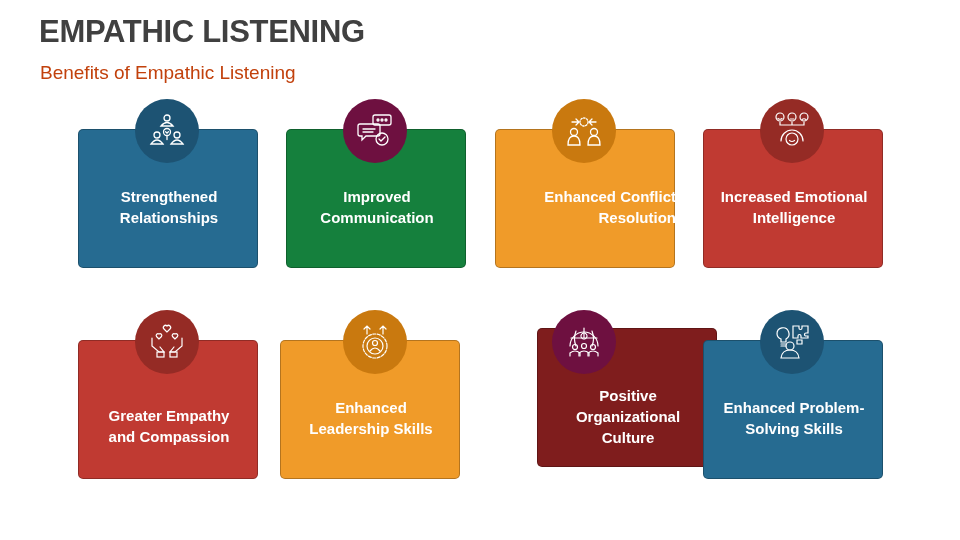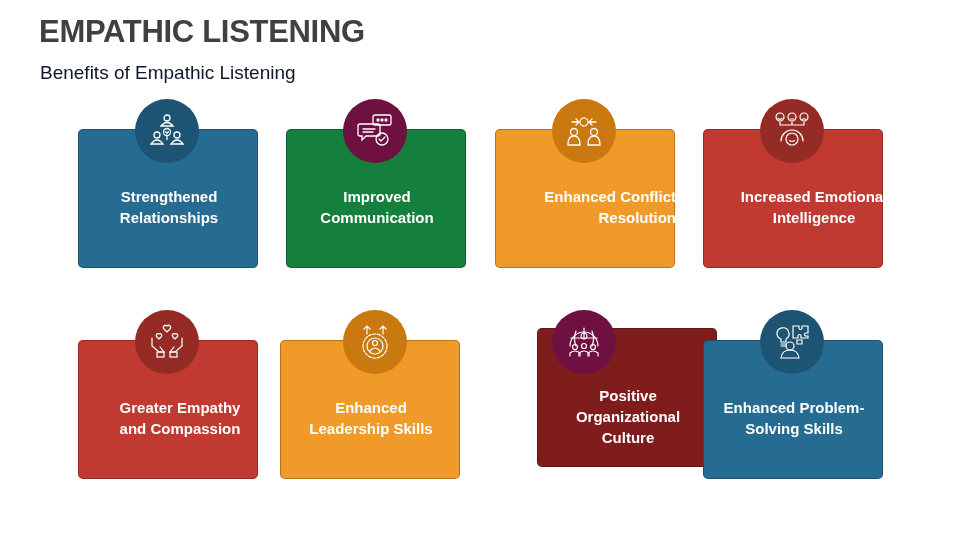--- a/index.html
+++ b/index.html
@@ -8,21 +8,21 @@
       position: relative; overflow: hidden;
       font-family: "Liberation Sans", "DejaVu Sans", sans-serif;
     }
     .title {
       position: absolute; left: 39px; top: 14px;
       font-size: 31px; font-weight: bold; color: #404040;
       letter-spacing: -0.3px; margin: 0;
     }
     .subtitle {
       position: absolute; left: 40px; top: 62px;
-      font-size: 19px; color: #0f172a; margin: 0;
+      font-size: 19px; color: #c2410c; margin: 0;
     }
     .card {
       position: absolute; width: 180px; height: 139px;
       border-radius: 5px; box-sizing: border-box;
       border: 1px solid rgba(0,0,0,0.25);
     }
     .circle {
       position: absolute; width: 64px; height: 64px; border-radius: 50%;
       display: flex; align-items: center; justify-content: center;
     }
@@ -84,38 +84,38 @@
       <path d="M32 11 h-7 M28 8 l-3 3 l3 3"></path>
     <circle cx="20" cy="11" r="4" stroke-dasharray="1.5 1.5"></circle>
     <circle cx="10" cy="21" r="3.5"></circle>
       <path d="M4 34 q0-9 6-9 q6 0 6 9 z"></path>
     <circle cx="30" cy="21" r="3.5"></circle>
       <path d="M24 34 q0-9 6-9 q6 0 6 9 z"></path>
   </svg>
 </div>
 
 <div class="card" style="left:703px;top:129px;background:#c03a32;">
-  <div class="label" style="top: 56px; padding-left: 20px;">Increased Emotional
+  <div class="label" style="top: 56px;">Increased Emotional
 Intelligence</div>
 </div>
 <div class="circle" style="left:760px;top:99px;background:#952b25;">
   <svg viewBox="0 0 40 40" fill="none" stroke="#fff" stroke-width="1.2" stroke-linecap="round">
     <circle cx="8" cy="6" r="4"></circle>
       <circle cx="20" cy="6" r="4"></circle>
       <circle cx="32" cy="6" r="4"></circle>
     <path d="M6 7.5 q2 1.5 4 0 M18 8 h4 M30 8.5 q2-1.5 4 0"></path>
     <path d="M8 11 v3 h24 v-3 M20 11 v3"></path>
     <path d="M9 30 a11 11 0 0 1 22 0"></path>
     <circle cx="20" cy="28" r="6"></circle>
       <path d="M17.5 29.5 q2.5 2 5 0"></path>
   </svg>
 </div>
 
 <div class="card" style="left:78px;top:340px;background:#c03a32;">
-  <div class="label" style="top: 56px; padding-left: 11px;">Greater Empathy
+  <div class="label" style="top: 64px;">Greater Empathy
 and Compassion</div>
 </div>
 <div class="circle" style="left:135px;top:310px;background:#952b25;">
   <svg viewBox="0 0 40 40" fill="none" stroke="#fff" stroke-width="1.2" stroke-linecap="round">
     <path d="M20 10 l-3-3 a2 2 0 0 1 3-3 a2 2 0 0 1 3 3 z"></path>
     <path d="M12 17 l-2.5-2.5 a1.8 1.8 0 0 1 2.5-2.5 a1.8 1.8 0 0 1 2.5 2.5 z"></path>
     <path d="M28 17 l-2.5-2.5 a1.8 1.8 0 0 1 2.5-2.5 a1.8 1.8 0 0 1 2.5 2.5 z"></path>
     <path d="M5 16 v8 l7 6 h5 l-4-5"></path>
       <rect x="10" y="30" width="7" height="5"></rect>
     <path d="M35 16 v8 l-7 6 h-5 l4-5"></path>

